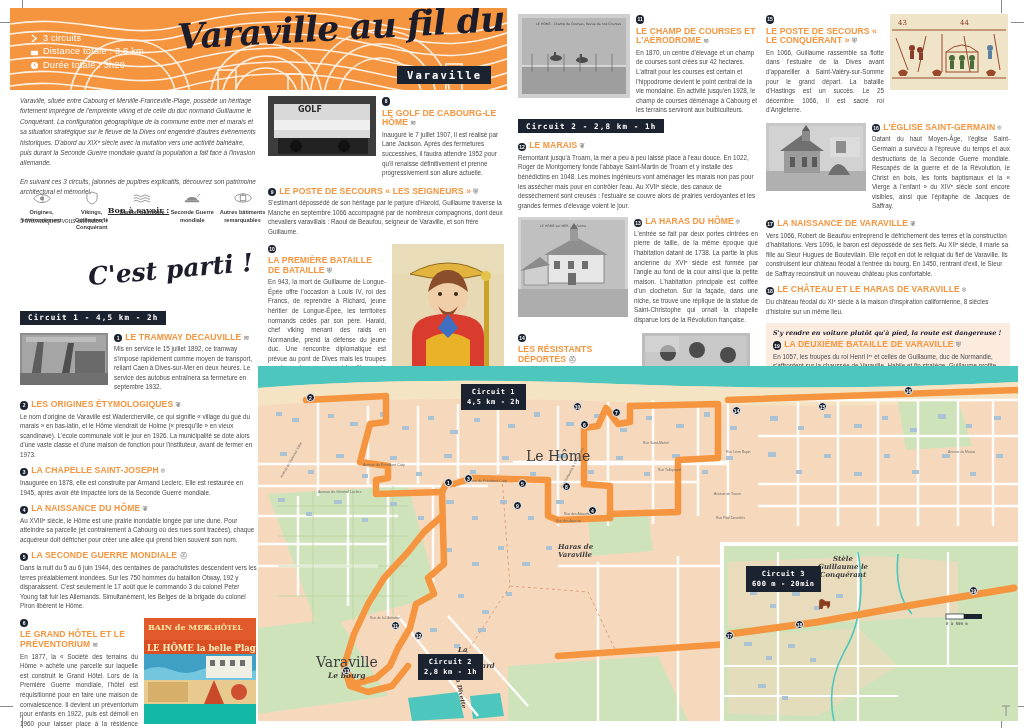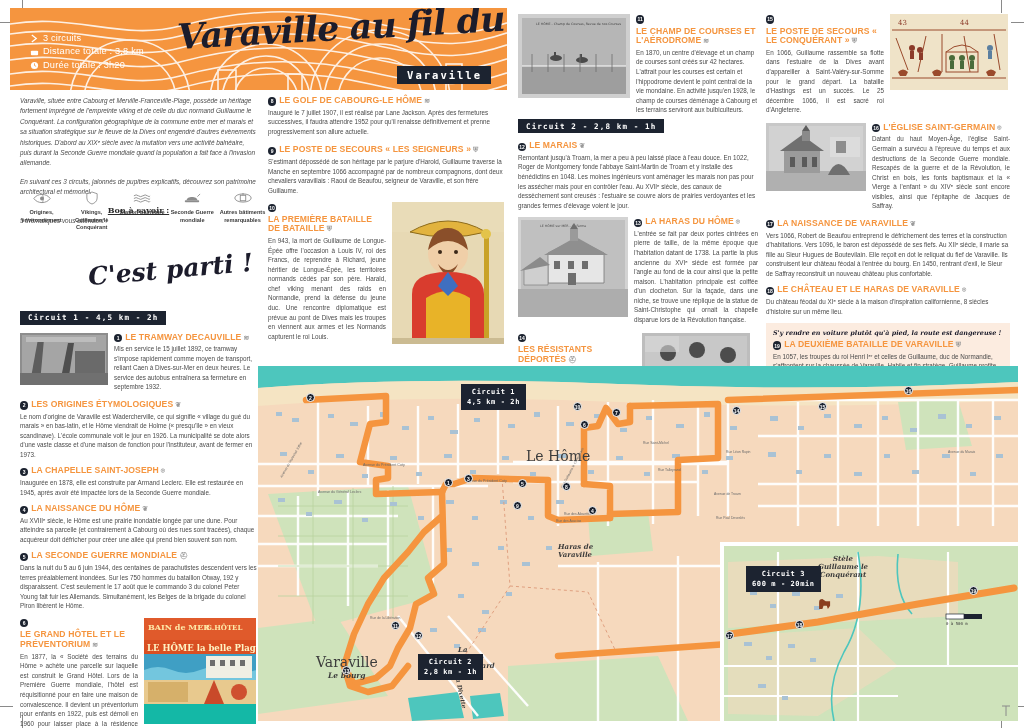--- a/index.html
+++ b/index.html
@@ -323,20 +323,31 @@
         <circle cx="95" cy="74" r="8" fill="#cf5030"></circle>
       </svg>
     </div>
   </div>
 
   
 </div>
 
 <div class="col-mid-top">
   <div class="row2">
+    <div class="photo" style="width:108px;height:60px;flex:0 0 auto">
+      <svg width="108" height="60" viewBox="0 0 108 60">
+          <rect width="108" height="60" fill="#3d3d3d"></rect>
+          <rect x="6" y="8" width="96" height="34" fill="#d9d9d9"></rect>
+          <text x="30" y="16" font-family="DejaVu Sans, sans-serif" font-size="8" fill="#2b2b2b" font-weight="bold">GOLF</text>
+          <rect x="6" y="24" width="96" height="10" fill="#efefef"></rect>
+          <rect x="10" y="42" width="90" height="16" fill="#222"></rect>
+          <circle cx="28" cy="50" r="6" fill="#111"></circle>
+          <circle cx="76" cy="50" r="6" fill="#111"></circle>
+        </svg>
+    </div>
     <div class="poi" style="margin-bottom:0">
       <div class="poi-head">
         <span class="num">8</span>
         <span class="poi-title"><span>LE GOLF DE CABOURG-LE HÔME</span><span class="tic">≋</span></span>
       </div>
       <div class="poi-body">Inauguré le 7 juillet 1907, il est réalisé par Lane Jackson. Après des fermetures successives, il faudra attendre 1952 pour qu'il renaisse définitivement et prenne progressivement son allure actuelle.</div>
     </div>
   </div>
 
   <div class="poi" style="margin-top:9px">

